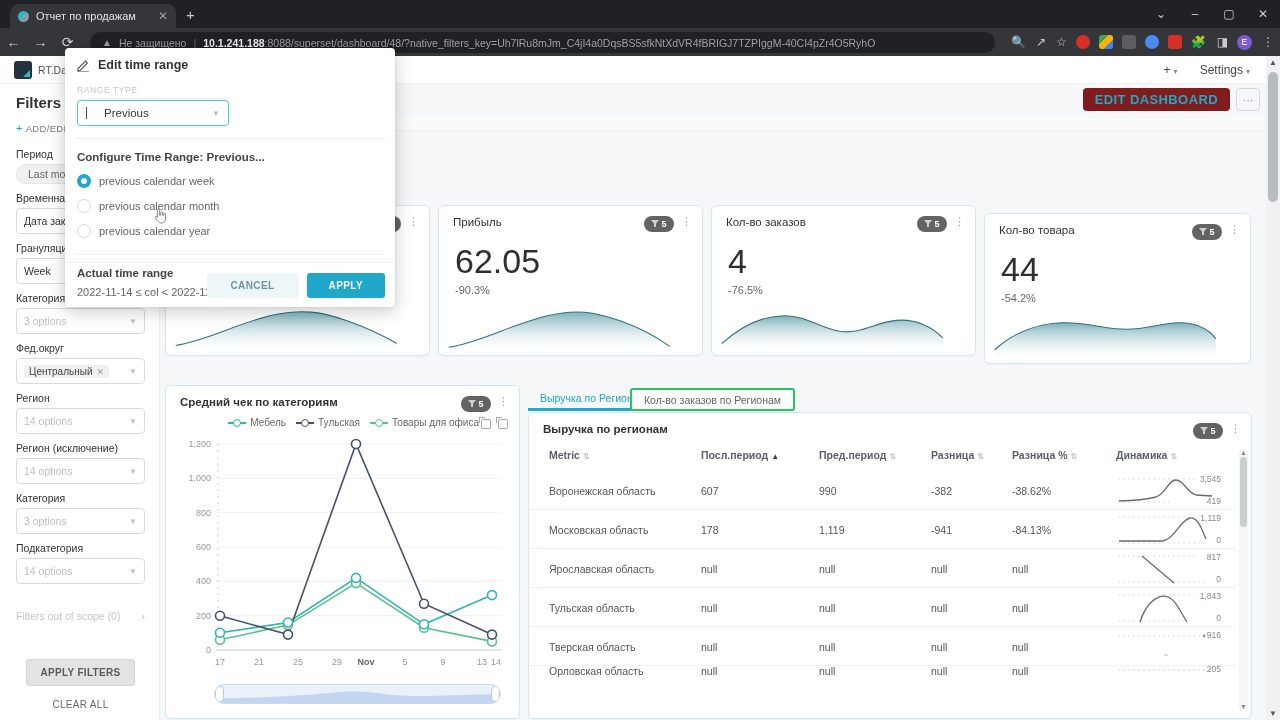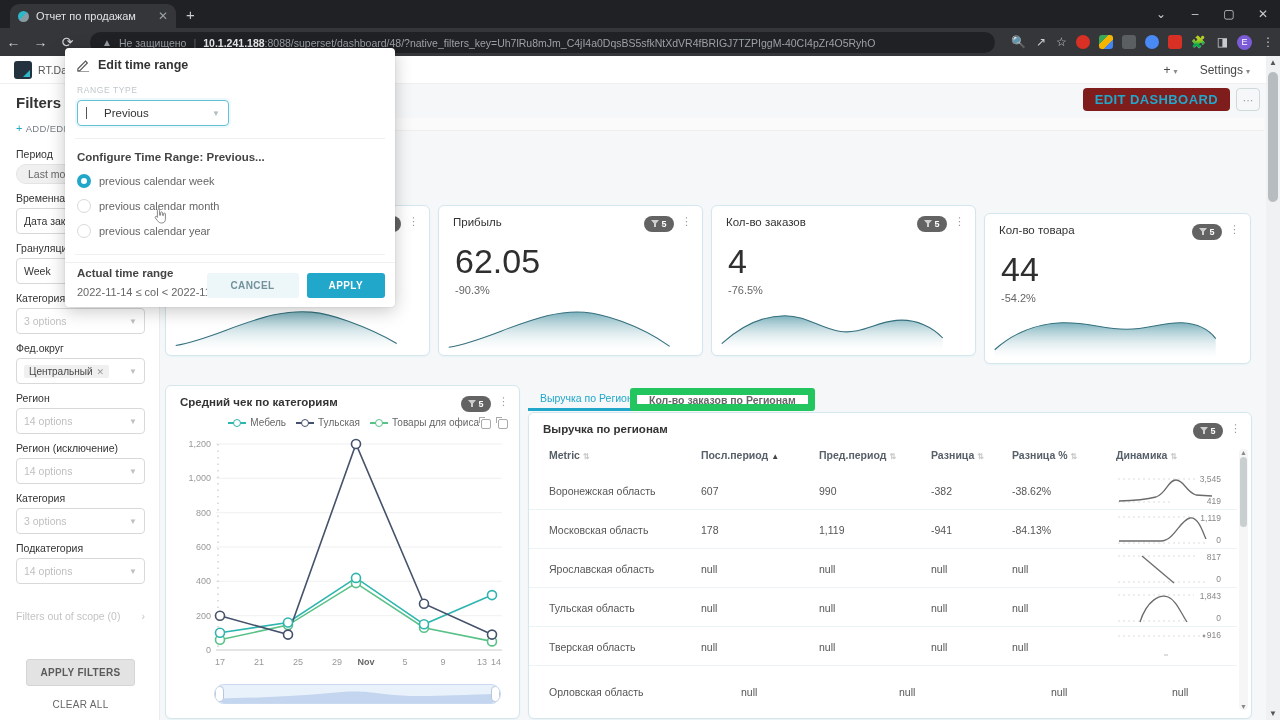--- a/index.html
+++ b/index.html
@@ -83,21 +83,21 @@
   .ztool { width:10px; height:10px; border:1px solid #aaa; border-radius:2px; position:relative; }
   .ztool:after{ content:""; position:absolute; left:-3px; top:-3px; width:5px; height:5px; border-left:1px solid #aaa; border-top:1px solid #aaa; }
   .brush { position:absolute; left:48px; right:18px; bottom:14px; height:20px; background:#E9F1FB; border:1px solid #C8D9F0; border-radius:10px; overflow:hidden; }
   .brush svg { position:absolute; inset:0; }
   .bhandle { position:absolute; top:1px; width:9px; height:16px; background:#fff; border:1px solid #b9c7dd; border-radius:4px; }
   .tick { font-size:9px; fill:#999; }
 
   
   .rtab { position:absolute; top:0; height:23px; display:flex; align-items:center; font-size:10.5px; padding:0 12px; }
   .rtab.active { color:#20A7C9; border-bottom:3px solid #20A7C9; }
-  .rtab.idle { color:#666; border:7px solid #22c55e; background:#fff; border-radius:3px;font-weight:bold; }
+  .rtab.idle { color:#666; border:2px solid #22c55e; background:#fff; border-radius:3px; }
   .thead { position:absolute; left:0; right:14px; top:36px; display:grid; grid-template-columns:152px 118px 112px 81px 104px 1fr; padding-left:20px; font-size:10.5px; color:#576068; font-weight:bold; }
   .thead .sort { color:#c9c9c9; font-size:8px; margin-left:3px; }
   .thead .sorted { color:#444; font-size:8px; margin-left:3px; }
   .trow { position:absolute; left:0; right:14px; display:grid; grid-template-columns:152px 118px 112px 81px 104px 1fr; padding-left:20px; align-items:center; height:39px; border-bottom:1px solid #ebf3f7; font-size:10.5px; color:#555; }
   .dyn { position:relative; height:39px; }
   .dyn svg { position:absolute; left:0; top:2px; }
   .sp-max { position:absolute; right:16px; top:3px; font-size:8.5px; color:#888; }
   .sp-min { position:absolute; right:16px; bottom:4px; font-size:8.5px; color:#888; }
   .v-mid .sp-max { top:13px; }
   .tscroll { position:absolute; right:3px; top:36px; bottom:8px; width:9px; background:#f6f6f6; border-radius:4px; }
@@ -548,21 +548,21 @@
             <svg width="100" height="35" viewBox="0 0 100 35">
                 <line x1="2" y1="7" x2="88" y2="7" stroke="#ddd" stroke-dasharray="2,3"></line>
                 <circle cx="88" cy="7" r="1.4" fill="#999"></circle>
                 <line x1="48" y1="26" x2="52" y2="26" stroke="#bbb"></line>
               </svg>
             <span class="sp-max">916</span>
             <span class="sp-min"></span>
           </span>
         </div>
 
-        <div class="trow" style="top:259px; border-bottom:none;gap:40px;">
+        <div class="trow" style="top:238px; border-bottom:none;">
           <span>Орловская область</span>
           <span>null</span>
           <span>null</span>
           <span>null</span>
           <span>null</span>
           <span class="dyn v-mid">
             <svg width="100" height="35" viewBox="0 0 100 35">
                 <line x1="2" y1="17" x2="92" y2="17" stroke="#ccc" stroke-dasharray="2,3"></line>
               </svg>
             <span class="sp-max">205</span>

